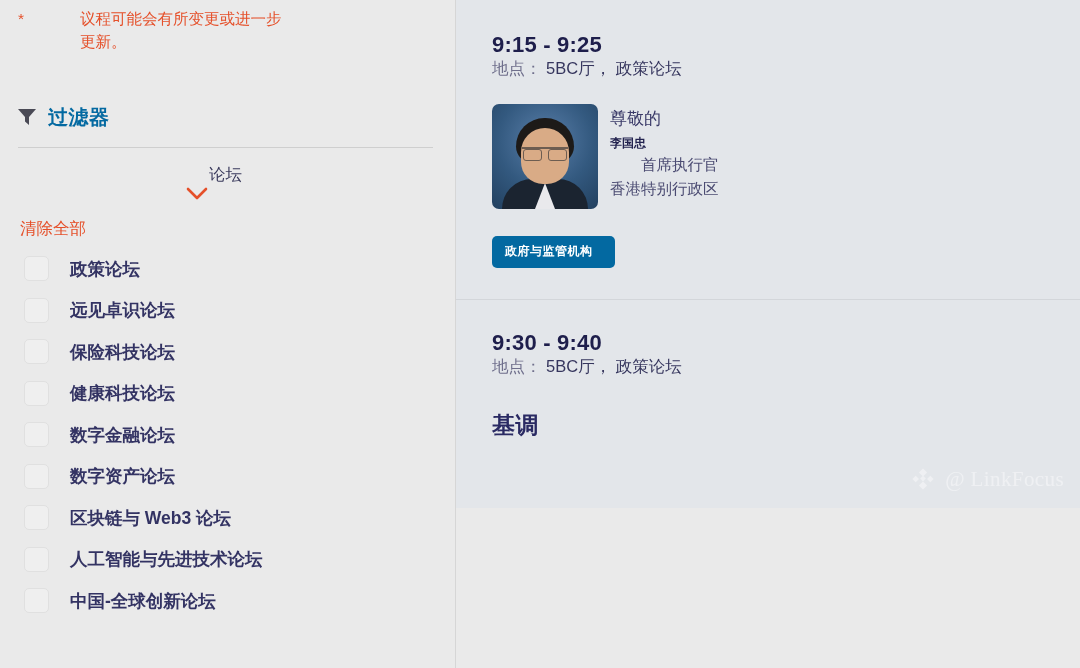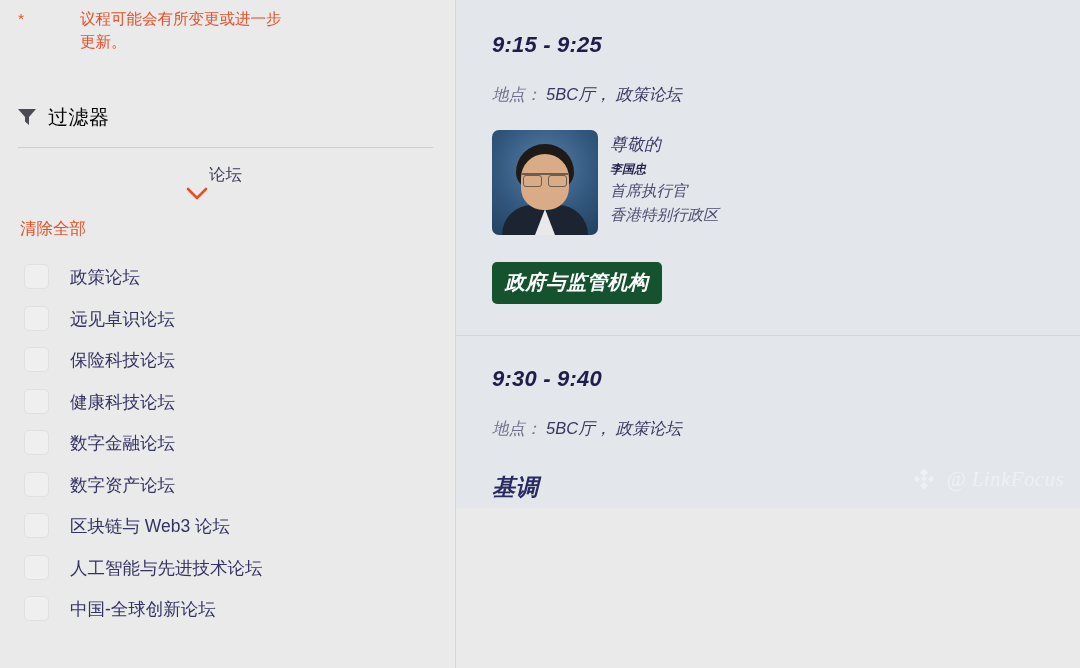--- a/index.html
+++ b/index.html
@@ -59,22 +59,22 @@
     margin-top: 50px;
     padding-left: 6px;
   }
   .funnel-icon {
     width: 18px;
     height: 16px;
     display: block;
   }
   .filter-title {
     font-size: 20px;
-    font-weight: 400;
-    color: #000000;
+    font-weight: 700;
+    color: #0369a1;
     letter-spacing: 0.5px;
   }
 
   .divider {
     height: 1px;
     background: #cfcfcf;
     margin: 16px 6px 0 6px;
   }
 
   .group-row {
@@ -101,25 +101,26 @@
     padding: 14px 0 0 8px;
     cursor: pointer;
     display: inline-block;
   }
 
   .check-list {
     margin-top: 8px;
   }
   .check-item {
     display: flex;
-    align-items: flex-end;
+    align-items: center;
     gap: 21px;
     height: 41.5px;
     padding-left: 12px;
     cursor: pointer;
+    font-weight: bold;
   }
   .checkbox {
     width: 25px;
     height: 25px;
     border-radius: 5px;
     background: #efefef;
     border: 1px solid #e0e0e0;
     flex: 0 0 auto;
   }
   .check-label {
@@ -128,21 +129,20 @@
     white-space: nowrap;
   }
 
   
   .main {
     flex: 1;
     height: 508px;
     background: #e3e6ea;
     position: relative;
     overflow: hidden;
-    font-style: italic;
   }
 
   .session {
     padding: 0 36px;
     position: relative;
   }
   .session.first { padding-top: 32px; }
   .session.second { padding-top: 30px; }
 
   .session-sep {
@@ -152,21 +152,20 @@
   }
 
   .session-time {
     font-size: 22px;
     font-weight: 700;
     color: #1e1e4b;
     letter-spacing: 0.2px;
   }
 
   .session-venue {
-    margin-top: 26px;
     font-size: 16.5px;
     color: #4d4d75;
   }
   .venue-label { color: #6f6f8c; }
   .venue-value { color: #36365e; }
 
   .session-title {
     margin-top: 32px;
     font-size: 23px;
     font-weight: 700;
@@ -265,30 +264,31 @@
     font-size: 12px;
     font-weight: 700;
     color: #23234f;
     line-height: 1.6;
     margin-top: 2px;
   }
   .sp-role, .sp-org {
     font-size: 15.5px;
     color: #4b4b72;
     line-height: 1.58;
+    text-align: right;
   }
 
   .tag-row { margin-top: 27px; }
   .tag {
     display: inline-block;
-    background: #14532d;
+    background: #0369a1;
     color: #ffffff;
-    font-size: 20px;
+    font-size: 12px;
     font-weight: 700;
-    padding: 7px 13px 8px 13px;
+    padding: 7px 22px 8px 13px;
     border-radius: 5px;
     letter-spacing: 0.5px;
   }
 
   
   .watermark {
     position: absolute;
     right: 16px;
     bottom: 16px;
     display: flex;

